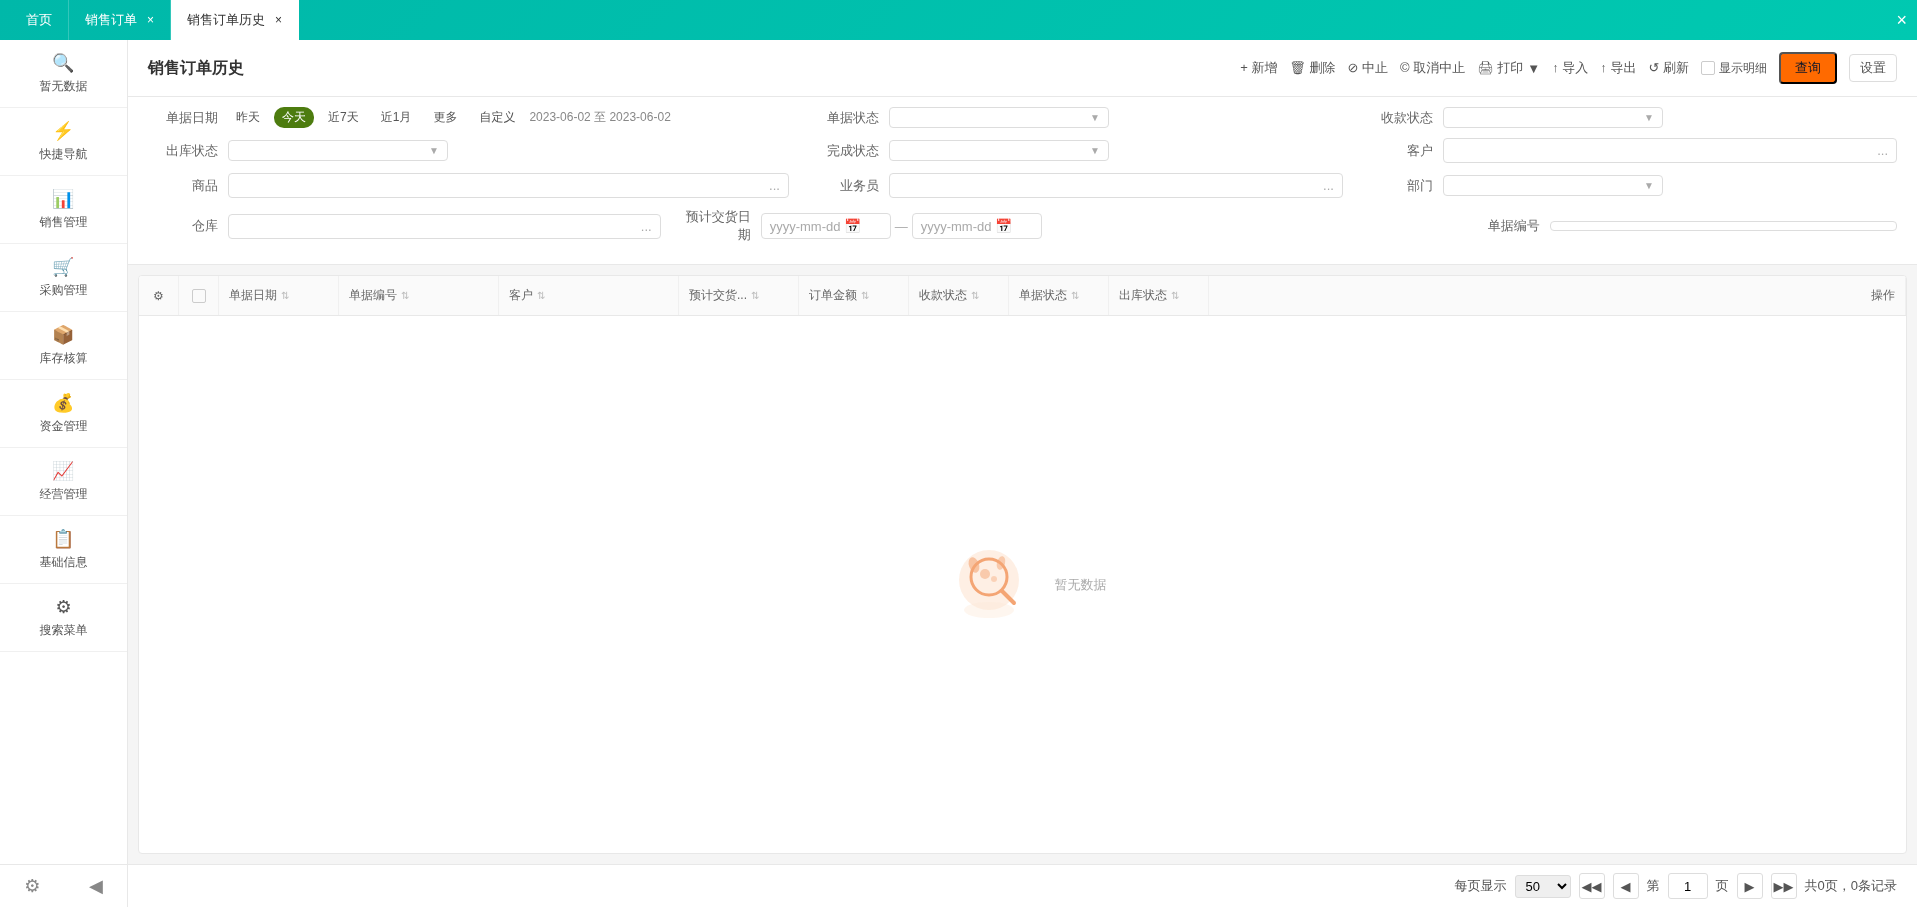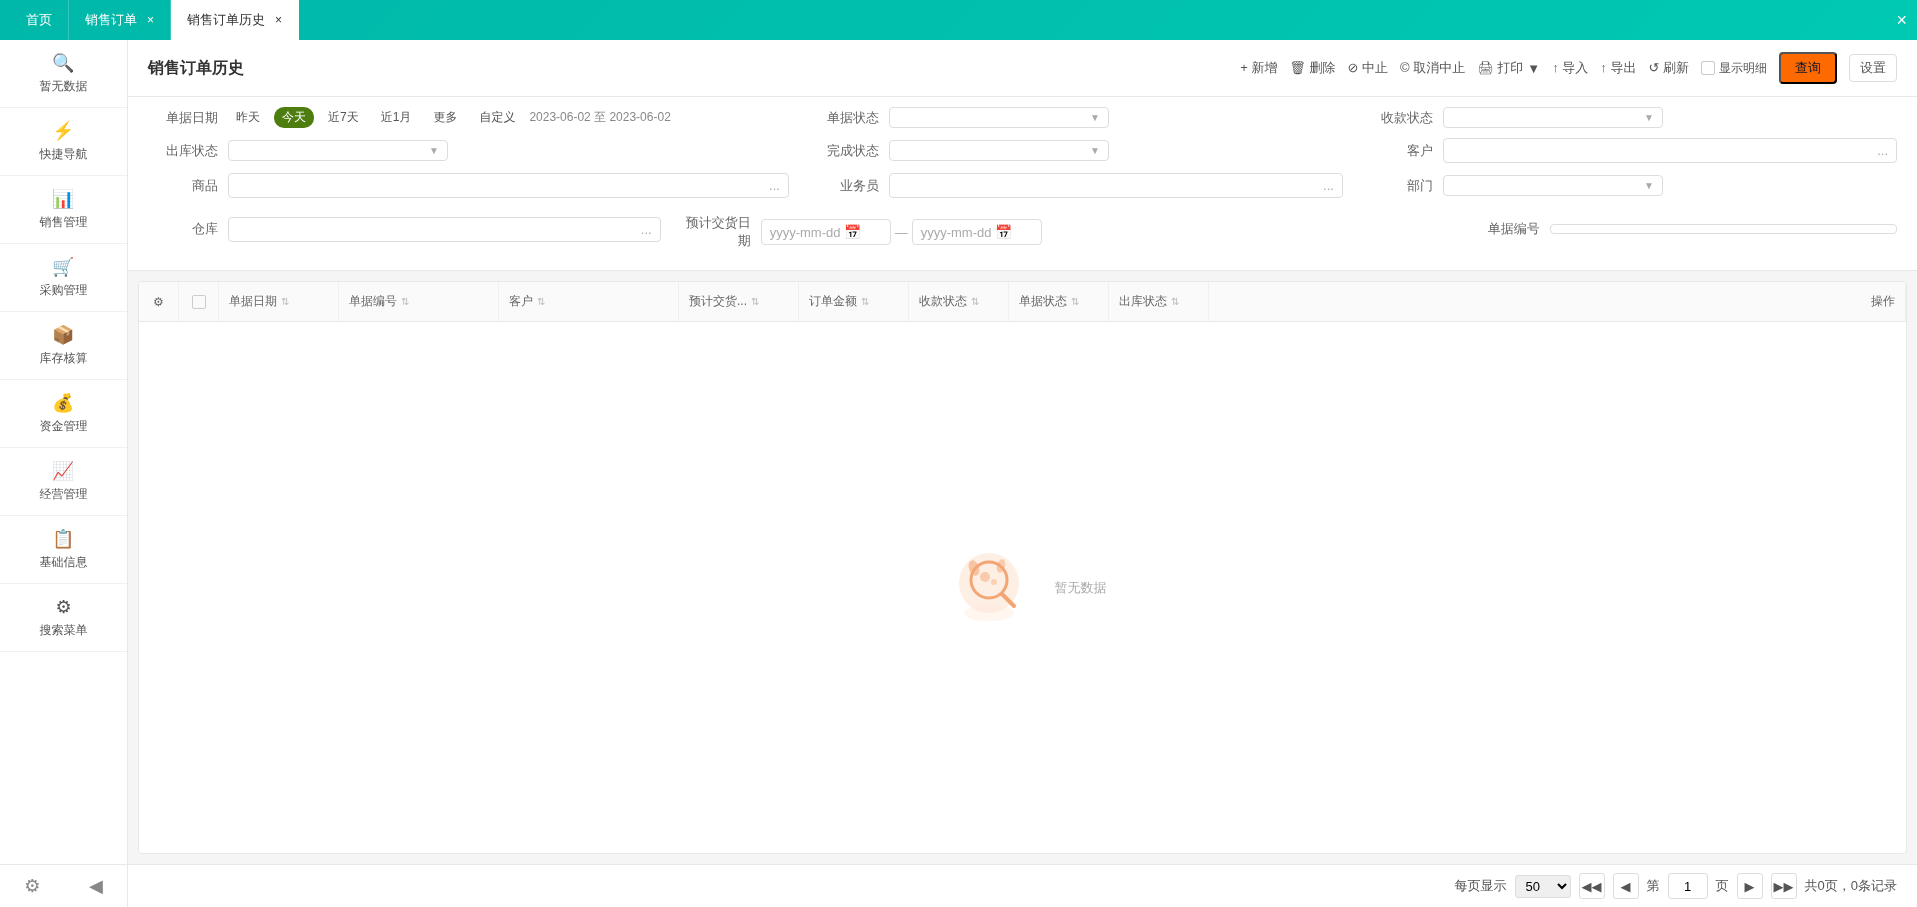--- a/index.html
+++ b/index.html
@@ -531,21 +531,21 @@
       </div>
 
       <div class="filter-row">
         <div class="filter-group" style="flex:1.2; display:flex; align-items:center;">
           <span class="filter-label">仓库</span>
           <div class="filter-input" style="flex:1;">
             <span style="flex:1;"></span>
             <span class="filter-dots">...</span>
           </div>
         </div>
-        <div class="filter-group" style="flex:1.8; display:flex; align-items:center; margin-left:20px;margin-top:6px;">
+        <div class="filter-group" style="flex:1.8; display:flex; align-items:center; margin-left:20px;">
           <span class="filter-label">预计交货日期</span>
           <div class="filter-input" style="min-width:130px;">
             <span>yyyy-mm-dd</span>
             <span class="calendar-icon">📅</span>
           </div>
           <span class="dash">—</span>
           <div class="filter-input" style="min-width:130px;">
             <span>yyyy-mm-dd</span>
             <span class="calendar-icon">📅</span>
           </div>

